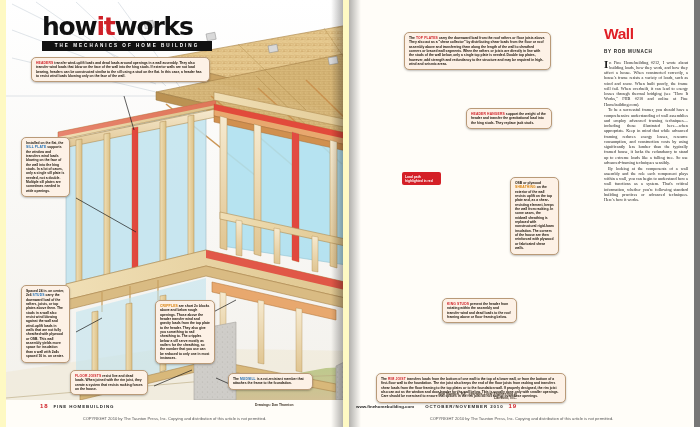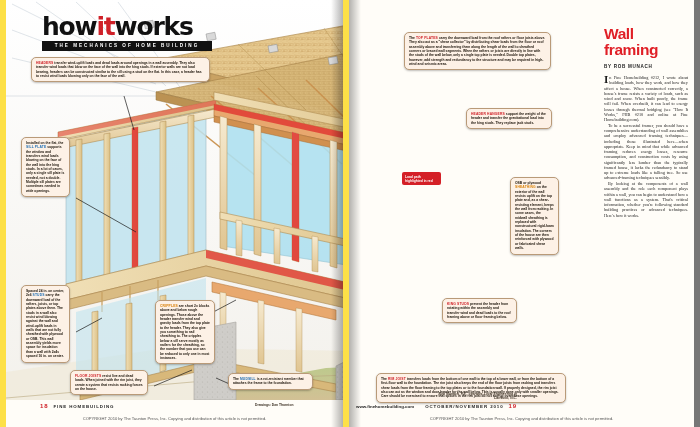--- a/index.html
+++ b/index.html
@@ -1,18 +1,18 @@
 <!DOCTYPE html>
 <html><head>
 <meta charset="utf-8">
 <style>
   html,body{margin:0;padding:0;background:#777;}
   body{width:700px;height:427px;overflow:hidden;font-family:"Liberation Sans",sans-serif;}
 
-  #spread{position:relative;width:553px;height:427px;background:#fde047;}
+  #spread{position:relative;width:553px;height:427px;background:#fef9c3;}
 
   
   .page{position:absolute;top:0;height:427px;background:#fffdf8;overflow:hidden;}
   #page-left{left:6px;width:337px;}
   #page-right{left:349px;width:345px;}
   .gutter-shadow-l{position:absolute;top:0;right:0;width:12px;height:100%;
     background:linear-gradient(to right,rgba(0,0,0,0) 0%,rgba(0,0,0,.30) 100%);pointer-events:none;}
   .gutter-shadow-r{position:absolute;top:0;left:0;width:12px;height:100%;
     background:linear-gradient(to left,rgba(0,0,0,0) 0%,rgba(0,0,0,.30) 100%);pointer-events:none;}
 
@@ -319,21 +319,20 @@
 
   <div class="callout" id="c-king"><b class="kw">KING STUDS</b><span> prevent the header from rotating within the assembly and transfer wind and dead loads to the roof framing above or floor framing below.</span></div>
 
   <div class="callout" id="c-rim"><span>The </span><b class="kw">RIM JOIST</b><span> transfers loads from the bottom of one wall to the top of a lower wall, or from the bottom of a first-floor wall to the foundation. The rim joist also keeps the end of the floor joists from racking and transfers shear loads from the floor framing to the top plates or to the foundation wall. If properly designed, the rim joist also can act as the window and door header for the wall below. This is usually done only with smaller openings. Care should be exercised to ensure that splices in the rim joist do not end up over these openings.</span></div>
 
   <div id="c-loadpath">Load path highlighted in red</div>
 
   <div id="article">
     <div id="art-title">
       <div>Wall</div>
-      <div>framing</div>
     </div>
     <div id="art-byline">BY ROB MUNACH</div>
     <div id="art-body">
       <p class="first"><span class="dropcap">I</span><span>n Fine Homebuilding #212, I wrote about building loads, how they work, and how they affect a house. When constructed correctly, a house's frame resists a variety of loads, such as wind and snow. When built poorly, the frame will fail. When overbuilt, it can lead to energy losses through thermal bridging (see "How It Works," FHB #210 and online at Fine Homebuilding.com).</span></p>
       <p>To be a successful framer, you should have a comprehensive understanding of wall assemblies and employ advanced framing techniques—including those illustrated here—when appropriate. Keep in mind that while advanced framing reduces energy losses, resource consumption, and construction costs by using significantly less lumber than the typically framed house, it lacks the redundancy to stand up to extreme loads like a falling tree. So use advanced-framing techniques sensibly.</p>
       <p>By looking at the components of a wall assembly and the role each component plays within a wall, you can begin to understand how a wall functions as a system. That's critical information, whether you're following standard building practices or advanced techniques. Here's how it works.</p>
     </div>
   </div>
 
   <div id="art-credit2">Rob Munach, P.E., operates Local Engineering in Carrboro, N.C.</div>

